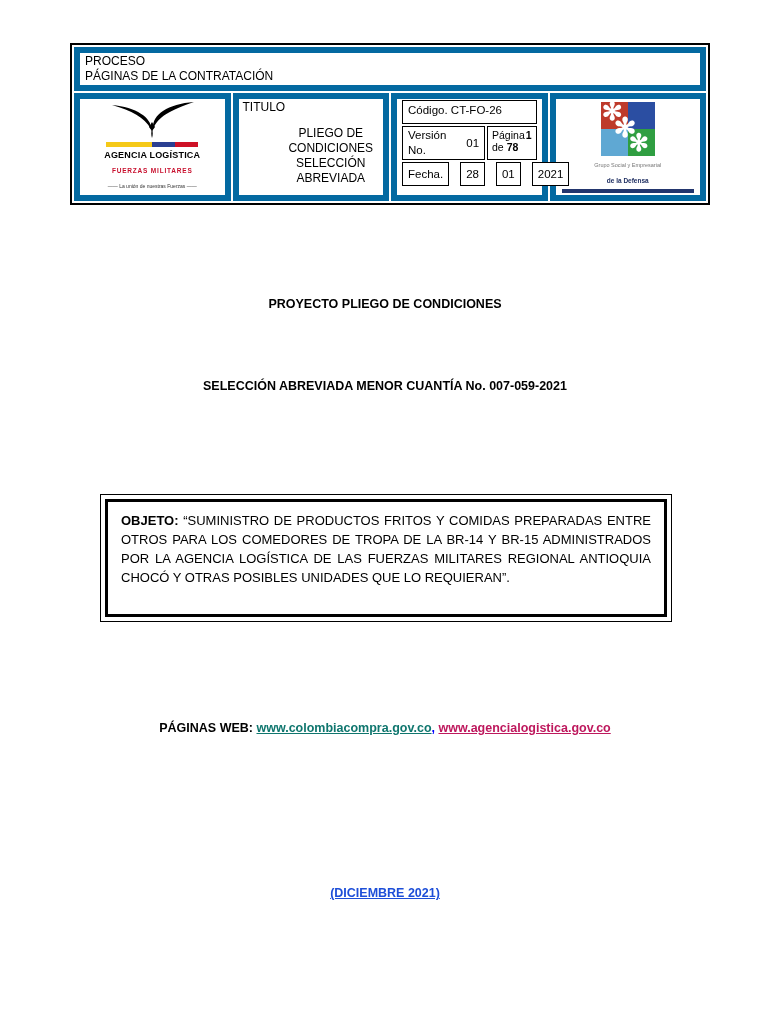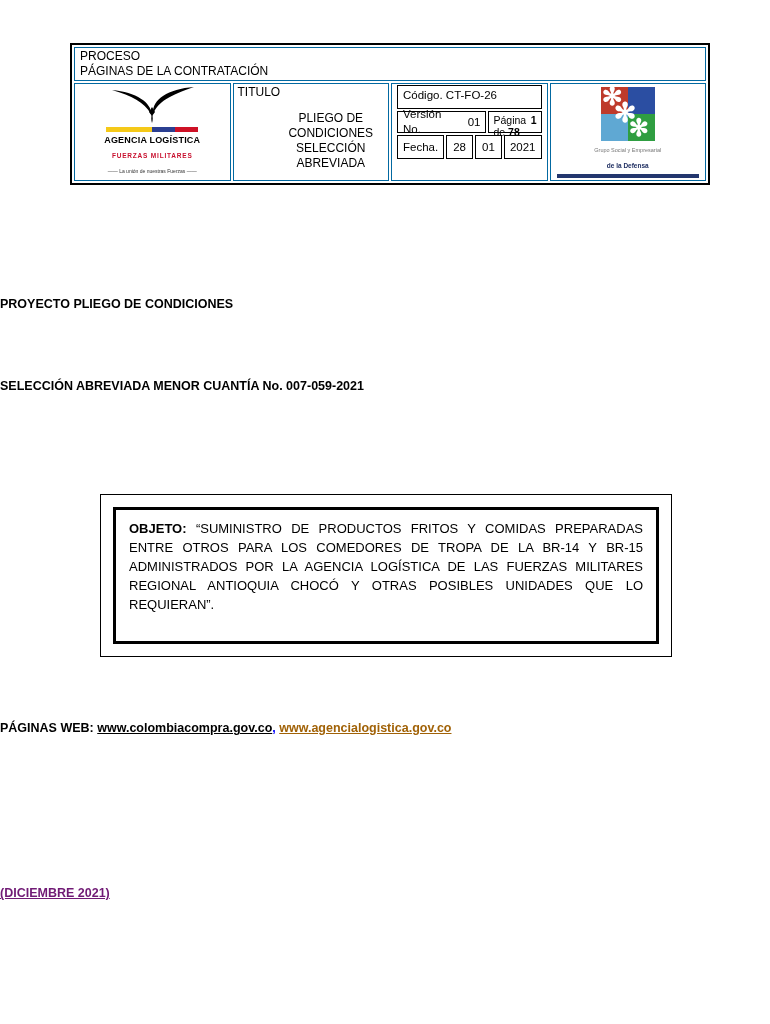--- a/index.html
+++ b/index.html
@@ -2,38 +2,38 @@
 <html><head>
 <meta charset="utf-8">
 <style>
   html,body{margin:0;padding:0;background:#fff;}
   body{width:770px;height:1024px;font-family:"Liberation Sans",sans-serif;color:#000;}
   .sheet{position:relative;width:770px;height:1024px;background:#fff;overflow:hidden;}
 
   
   table.hdr{position:absolute;left:70px;top:43px;width:640px;border:2px solid #000;
     border-collapse:separate;border-spacing:2px;table-layout:fixed;}
-  table.hdr td{border:1px solid #0369a1;vertical-align:top;font-size:12px;line-height:15px;padding:1px 5px;}
+  table.hdr td{border:6px solid #0369a1;vertical-align:top;font-size:12px;line-height:15px;padding:1px 5px;}
   td.proc-cell{height:30px;}
   td.logo-cell{width:102px;height:82px;text-align:center;padding:3px 2px 2px 2px;}
   td.titulo-cell{width:274px;position:relative;}
   td.mid-cell{width:168px;border:none;padding:0;}
   td.rlogo-cell{width:66px;text-align:center;padding:3px 2px 2px 2px;}
 
   .titulo-label{position:absolute;left:4px;top:1px;}
   .titulo-center{margin-top:26px;text-align:center;margin-left:40px;}
 
   .mid{display:flex;flex-direction:column;gap:2px;height:100%;}
   .mid .box{border:1px solid #000;font-size:11.5px;padding:2px 5px;box-sizing:border-box;background:#fff;}
   .mid-r1{height:24px;}
-  .mid-r2{display:flex;gap:2px;height:22px;}
+  .mid-r2{display:flex;gap:2px;height:34px;}
   .mid-r2 .version{flex:1.8;display:flex;align-items:center;gap:10px;}
   .mid-r2 .pagina{flex:1;font-size:10.5px;line-height:12px;padding:2px 4px;}
   .pg-top{display:flex;justify-content:space-between;text-align:center;}
-  .mid-r3{display:flex;gap:2px;height:24px;}
+  .mid-r3{display:flex;gap:11px;height:24px;}
   .mid-r3 .box{display:flex;align-items:center;}
   .f-label{flex:1.5;}
   .f-day{flex:.85;justify-content:center;}
   .f-month{flex:.85;justify-content:center;}
   .f-year{flex:1.1;justify-content:center;}
 
   
   .flag{display:flex;height:5px;width:92px;margin:0 auto;}
   .flag span{display:block;height:100%;}
   .flag .fy{width:50%;}.flag .fb{width:25%;}.flag .fr{width:25%;}
@@ -47,26 +47,26 @@
   .gsed-grid .sq{width:27px;height:27px;}
   .ast{position:absolute;color:#fff;font-weight:bold;line-height:1;pointer-events:none;}
   .a1{left:1px;top:-3px;font-size:25px;}
   .a2{left:13px;top:13px;font-size:27px;}
   .a3{left:28px;top:29px;font-size:24px;}
   .gsed1{font-size:5.5px;color:#777;margin-top:2px;white-space:nowrap;}
   .gsed2{font-size:6.5px;font-weight:bold;color:#1a2a5e;white-space:nowrap;}
   .gsed-bar{height:4px;background:#23366e;margin:1px 1px 0 1px;}
 
   
-  .abs-center{position:absolute;left:0;right:0;}
+  .abs-center{position:absolute;left:0;right:0;text-align:center;}
   .main-title{top:297px;font-weight:bold;font-size:12.5px;}
   .subtitle{top:379px;font-weight:bold;font-size:12.5px;}
 
   .objeto{position:absolute;left:100px;top:494px;width:572px;box-sizing:border-box;
-    border:1px solid #000;padding:12px;}
+    border:1px solid #000;padding:4px;}
   .objeto-inner{border:3px solid #000;padding:9px 13px 27px 13px;}
   .objeto-inner p{margin:0;font-size:13px;line-height:19px;text-align:justify;}
   .objeto-inner .obj-label{font-weight:bold;}
 
   .paginas{top:721px;font-weight:bold;font-size:12.5px;}
   .paginas a{font-weight:bold;text-decoration:underline;cursor:pointer;}
   .link-sep{font-weight:bold;}
   .fechadoc{top:886px;font-weight:bold;font-size:12.5px;}
   .fechadoc a{text-decoration:underline;cursor:pointer;font-weight:bold;}
 </style>
@@ -164,20 +164,20 @@
   <div class="abs-center subtitle">SELECCIÓN ABREVIADA MENOR CUANTÍA No. 007-059-2021</div>
 
   <div class="objeto">
     <div class="objeto-inner">
       <p><span class="obj-label">OBJETO:</span> <span>“SUMINISTRO DE PRODUCTOS FRITOS Y COMIDAS PREPARADAS ENTRE OTROS PARA LOS COMEDORES DE TROPA DE LA BR-14 Y BR-15 ADMINISTRADOS POR LA AGENCIA LOGÍSTICA DE LAS FUERZAS MILITARES REGIONAL ANTIOQUIA CHOCÓ Y OTRAS POSIBLES UNIDADES QUE LO REQUIERAN”.</span></p>
     </div>
   </div>
 
   <div class="abs-center paginas">
     <span>PÁGINAS WEB:</span>
-    <a style="color: #000000; margin-top: 20px;">www.colombiacompra.gov.co</a><span class="link-sep" style="color: rgb(0, 0, 255);">, </span><a style="color: #a16207;">www.agencialogistica.gov.co</a>
+    <a style="color: #0f766e; margin-top: 20px;">www.colombiacompra.gov.co</a><span class="link-sep" style="color: rgb(0, 0, 255);">, </span><a style="color: #be185d;">www.agencialogistica.gov.co</a>
   </div>
 
   <div class="abs-center fechadoc">
-    <a style="color: #701a75;">(DICIEMBRE 2021)</a>
+    <a style="color: #1d4ed8;">(DICIEMBRE 2021)</a>
   </div>
 
 </div>
 
 </body></html>

